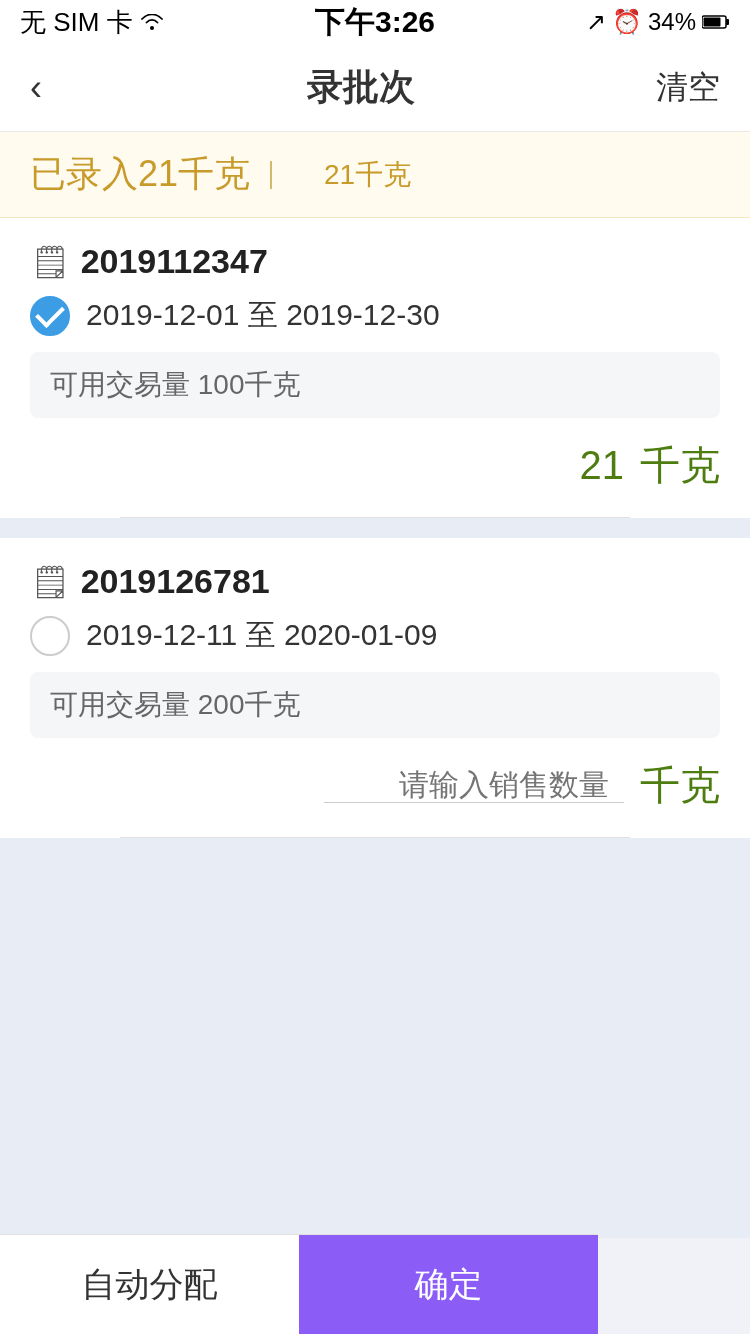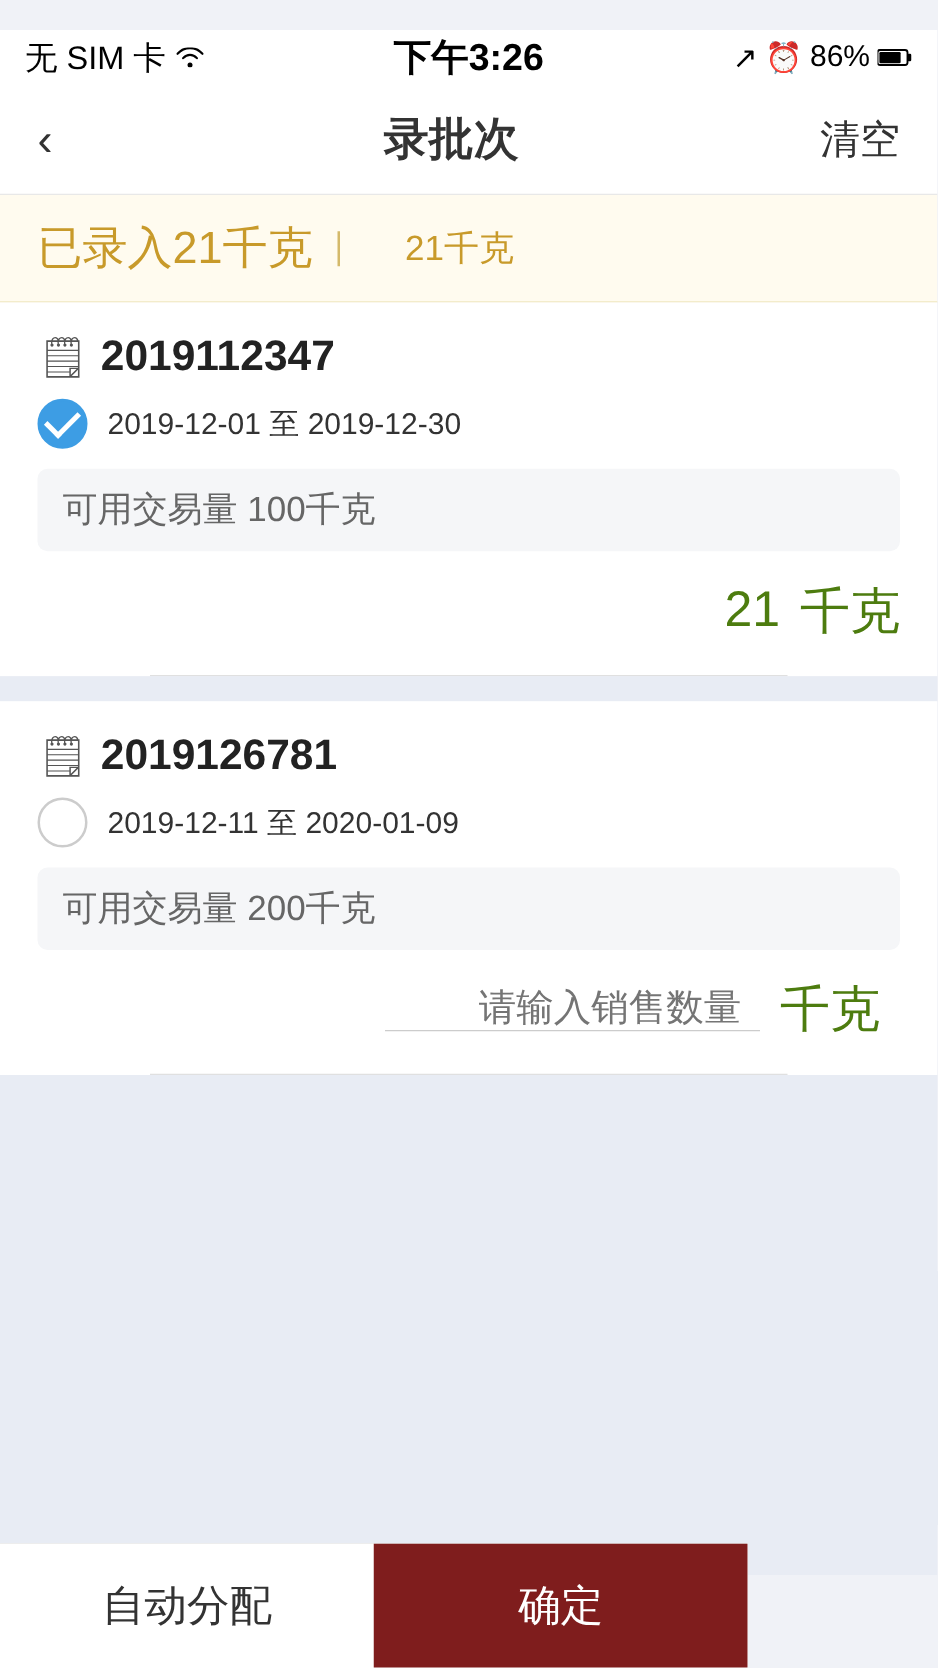--- a/index.html
+++ b/index.html
@@ -15,21 +15,20 @@
     
     .status-bar {
       width: 100%;
       height: 44px;
       background: #fff;
       display: flex;
       align-items: center;
       justify-content: space-between;
       padding: 0 20px;
       font-size: 28px;
-      margin-top: 24px;
     }
     .status-left {
       display: flex;
       align-items: center;
       gap: 8px;
       font-size: 26px;
       color: #000;
     }
     .status-center {
       font-size: 30px;
@@ -143,21 +142,21 @@
     .radio-btn.checked::after {
       content: '';
       display: block;
       width: 12px;
       height: 22px;
       border-right: 4px solid #fff;
       border-bottom: 4px solid #fff;
       transform: rotate(45deg) translate(-2px, -2px);
     }
     .batch-date {
-      font-size: 24px;
+      font-size: 30px;
       color: #333;
     }
     .batch-available-row {
       margin: 6px 30px 10px 30px;
       background: #f5f6f8;
       border-radius: 8px;
       padding: 14px 20px;
     }
     .batch-available {
       font-size: 28px;
@@ -176,21 +175,21 @@
       color: #4d7c0f;
     }
     .quantity-unit {
       font-size: 40px;
       color: #4d7c0f;
     }
     .quantity-input-row {
       display: flex;
       justify-content: flex-end;
       align-items: center;
-      padding: 10px 46px 24px 30px;
+      padding: 10px 30px 24px 30px;
       gap: 16px;
     }
     .quantity-input {
       border: none;
       border-bottom: 1px solid #ccc;
       font-size: 30px;
       color: #bbb;
       text-align: right;
       outline: none;
       background: transparent;
@@ -233,21 +232,21 @@
       font-size: 34px;
       color: #333;
       cursor: pointer;
       display: flex;
       align-items: center;
       justify-content: center;
     }
     .btn-confirm {
       flex: 1;
       height: 100%;
-      background: #7f1d1d;
+      background: #8b5cf6;
       border: none;
       font-size: 34px;
       color: #fff;
       cursor: pointer;
       display: flex;
       align-items: center;
       justify-content: center;
     }
 
     .page-content {
@@ -263,21 +262,21 @@
     <svg width="22" height="16" viewBox="0 0 22 16">
       <path d="M11 12a2 2 0 1 1 0 4 2 2 0 0 1 0-4z" fill="#000"></path>
       <path d="M5.5 8.5C7 6.8 9 5.8 11 5.8s4 1 5.5 2.7" fill="none" stroke="#000" stroke-width="1.8" stroke-linecap="round"></path>
       <path d="M1 5C3.8 2 7.2.4 11 .4s7.2 1.6 10 4.6" fill="none" stroke="#000" stroke-width="1.8" stroke-linecap="round"></path>
     </svg>
   </div>
   <div class="status-center">下午3:26</div>
   <div class="status-right">
     <span>↗</span>
     <span>⏰</span>
-    <span>86%</span>
+    <span>34%</span>
     <svg width="28" height="16" viewBox="0 0 28 16">
       <rect x="0" y="2" width="24" height="12" rx="2" ry="2" fill="none" stroke="#000" stroke-width="1.5"></rect>
       <rect x="24" y="5" width="3" height="6" rx="1" fill="#000"></rect>
       <rect x="1.5" y="3.5" width="17" height="9" rx="1" fill="#000"></rect>
     </svg>
   </div>
 </div>
 
 <div class="nav-bar">
   <span class="nav-back">‹</span>

